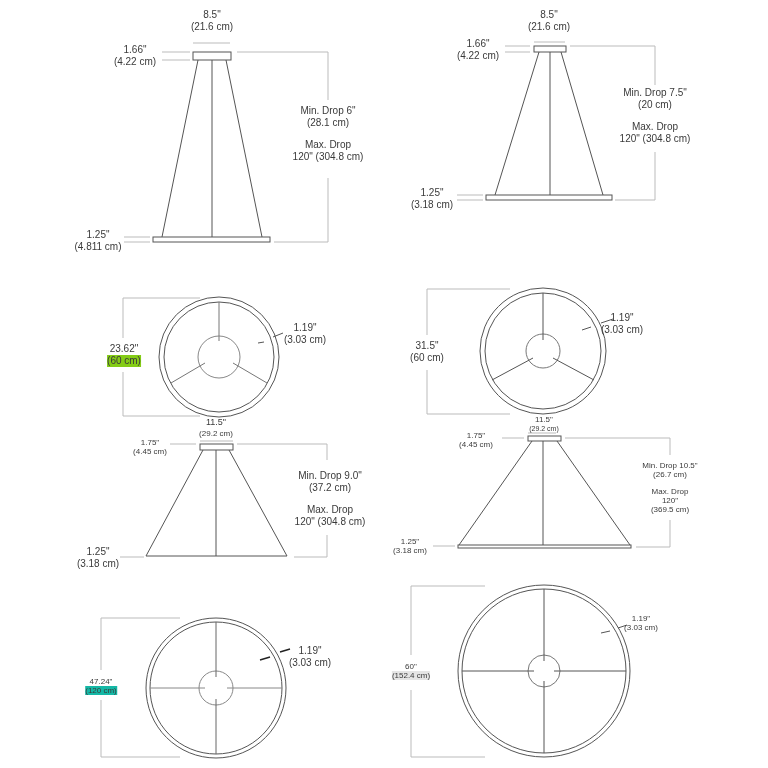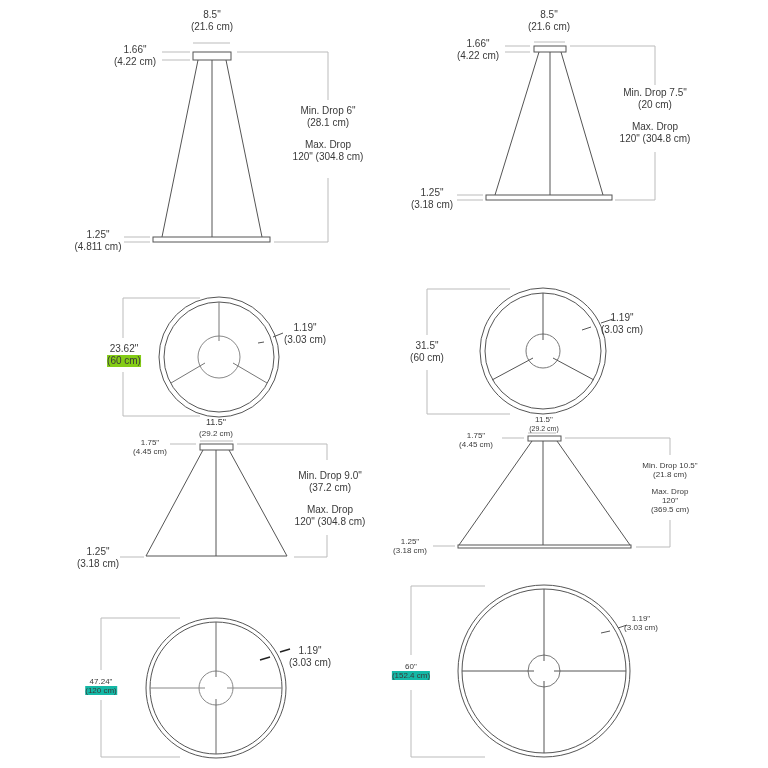--- a/index.html
+++ b/index.html
@@ -226,21 +226,21 @@
 <div class="lbl small" style="left:544px; top:415px;">
   <div>11.5"</div>
   <div style="font-size:7px">(29.2 cm)</div>
 </div>
 <div class="lbl small" style="left:476px; top:431px;">
   <div>1.75"</div>
   <div>(4.45 cm)</div>
 </div>
 <div class="lbl small" style="left:670px; top:461px;">
   <div>Min. Drop 10.5"</div>
-  <div>(21.8 cm)</div>
+  <div>(26.7 cm)</div>
   <div style="height:8px"></div>
   <div>Max. Drop</div>
   <div>120"</div>
   <div>(369.5 cm)</div>
 </div>
 <div class="lbl small" style="left:410px; top:537px;">
   <div>1.25"</div>
   <div>(3.18 cm)</div>
 </div>
 
@@ -248,18 +248,18 @@
   <div style="background:#fff">47.24"</div>
   <div style="background:#14b8a6">(120 cm)</div>
 </div>
 <div class="lbl" style="left:310px; top:645px;">
   <div>1.19"</div>
   <div>(3.03 cm)</div>
 </div>
 
 <div class="lbl small" style="left:411px; top:662px;">
   <div style="background:#fff">60"</div>
-  <div style="background:#14b8a6">(152.4 cm)</div>
+  <div style="background:#e5e5e5">(152.4 cm)</div>
 </div>
 <div class="lbl small" style="left:641px; top:614px;">
   <div>1.19"</div>
   <div>(3.03 cm)</div>
 </div>
 
 </body></html>

